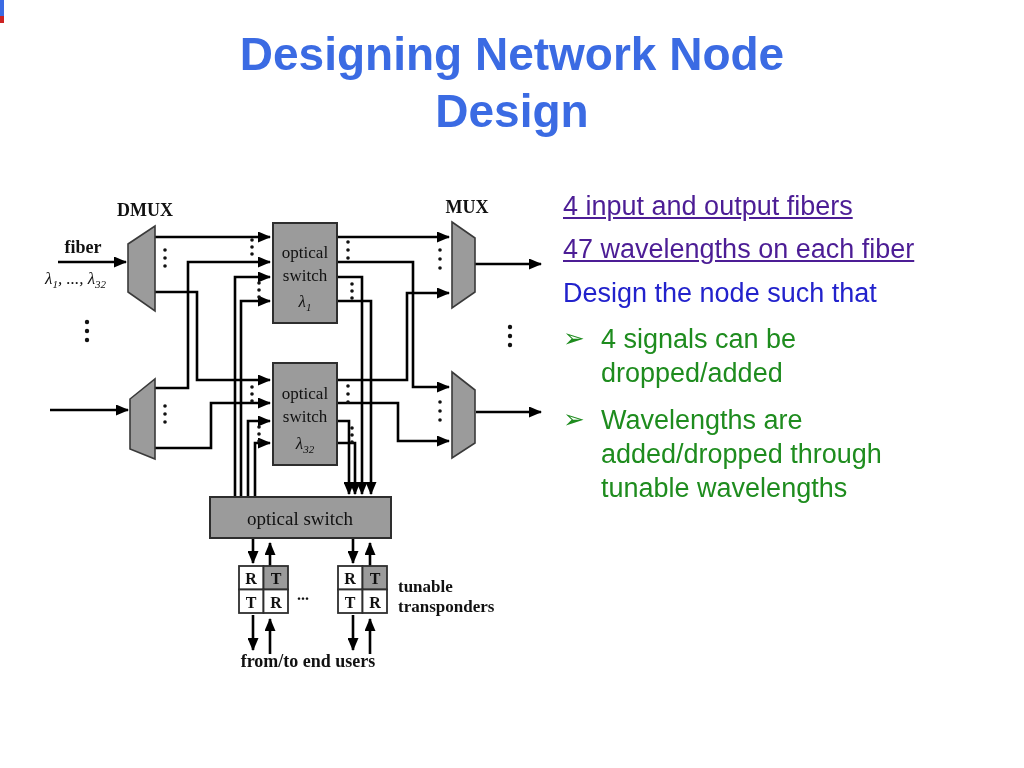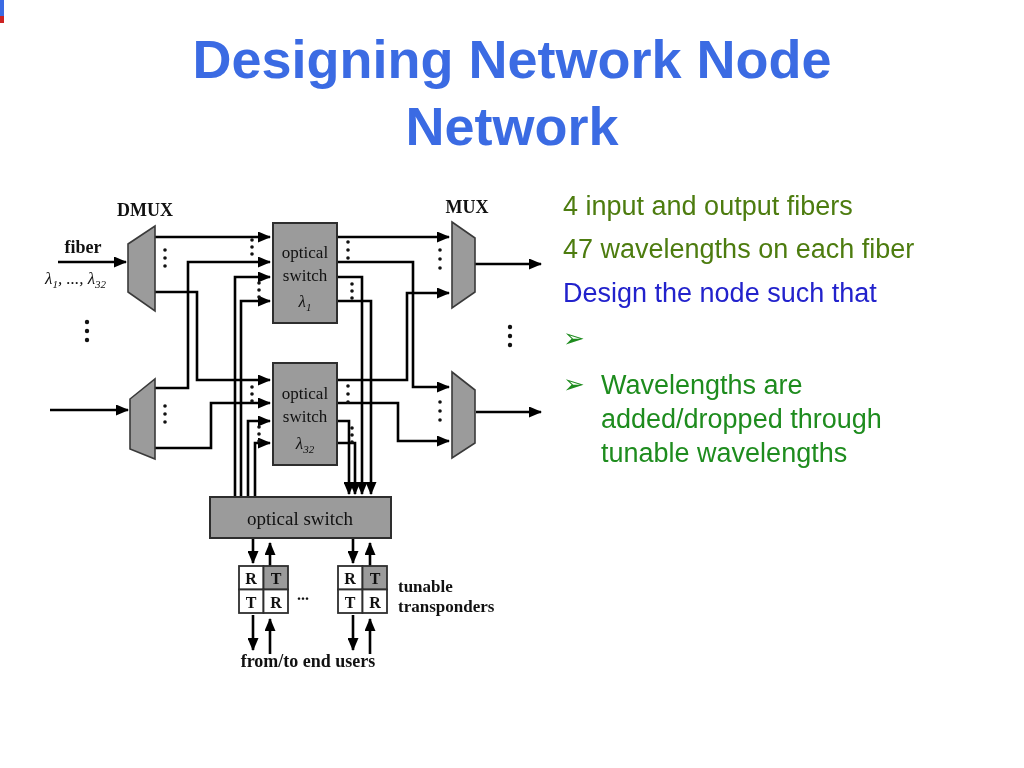--- a/index.html
+++ b/index.html
@@ -1,24 +1,24 @@
 <!DOCTYPE html>
 <html><head>
 <meta charset="utf-8">
 <style>
   html,body{margin:0;padding:0;background:#ffffff;}
   #slide{position:relative;width:1024px;height:768px;background:#ffffff;overflow:hidden;
          font-family:"Liberation Sans",sans-serif;}
   .edge-blue{position:absolute;left:0;top:0;width:4px;height:16px;background:#3b6be3;}
   .edge-red{position:absolute;left:0;top:16px;width:4px;height:7px;background:#cc2222;}
   .title{position:absolute;left:0;right:0;top:26px;text-align:center;
-         font-weight:bold;font-size:54px;line-height:1.24;color:#3b6be3;}
+         font-weight:bold;font-size:46px;line-height:1.24;color:#3b6be3;}
   .notes{position:absolute;left:563px;top:192px;width:440px;font-size:27px;}
   .note-line{margin:0 0 15px 0;line-height:1.05;}
-  .orange{color:#4d7c0f;}
+  .orange{color:#4c1d95;text-decoration:underline;}
   .blue{color:#2222cc;}
   .green{color:#1e8c1e;}
   .bullet{display:flex;margin:3px 0 13px 0;}
   .bullet .glyph{width:38px;flex:0 0 38px;font-size:26px;line-height:1.26;}
   .bullet .btext{width:330px;line-height:1.26;}
   svg{position:absolute;left:30px;top:188px;}
   .wire{stroke:#000;stroke-width:2.6;fill:none;}
   .gshape{fill:#9b9b9b;stroke:#3a3a3a;stroke-width:1.6;}
   .gbox{fill:#9b9b9b;stroke:#2e2e2e;stroke-width:2;}
   .cellw{fill:#ffffff;stroke:#2e2e2e;stroke-width:1.8;}
@@ -34,29 +34,30 @@
 </style>
 </head>
 <body>
 
 <div id="slide">
   <div class="edge-blue"></div>
   <div class="edge-red"></div>
 
   <div class="title">
     <div>Designing Network Node</div>
-    <div>Network</div>
+    <div>Design</div>
   </div>
 
   <div class="notes">
     <div class="note-line orange">4 input and output fibers</div>
     <div class="note-line orange">47 wavelengths on each fiber</div>
     <div class="note-line blue">Design the node such that</div>
     <div class="bullet green">
       <span class="glyph">➢</span>
+      <span class="btext">4 signals can be dropped/added</span>
     </div>
     <div class="bullet green">
       <span class="glyph">➢</span>
       <span class="btext">Wavelengths are added/dropped through tunable wavelengths</span>
     </div>
   </div>
 
   <svg width="530" height="500" viewBox="30 188 530 500">
     <defs>
       <marker id="ah" markerUnits="userSpaceOnUse" markerWidth="13" markerHeight="11" refX="12" refY="5.5" orient="auto">

